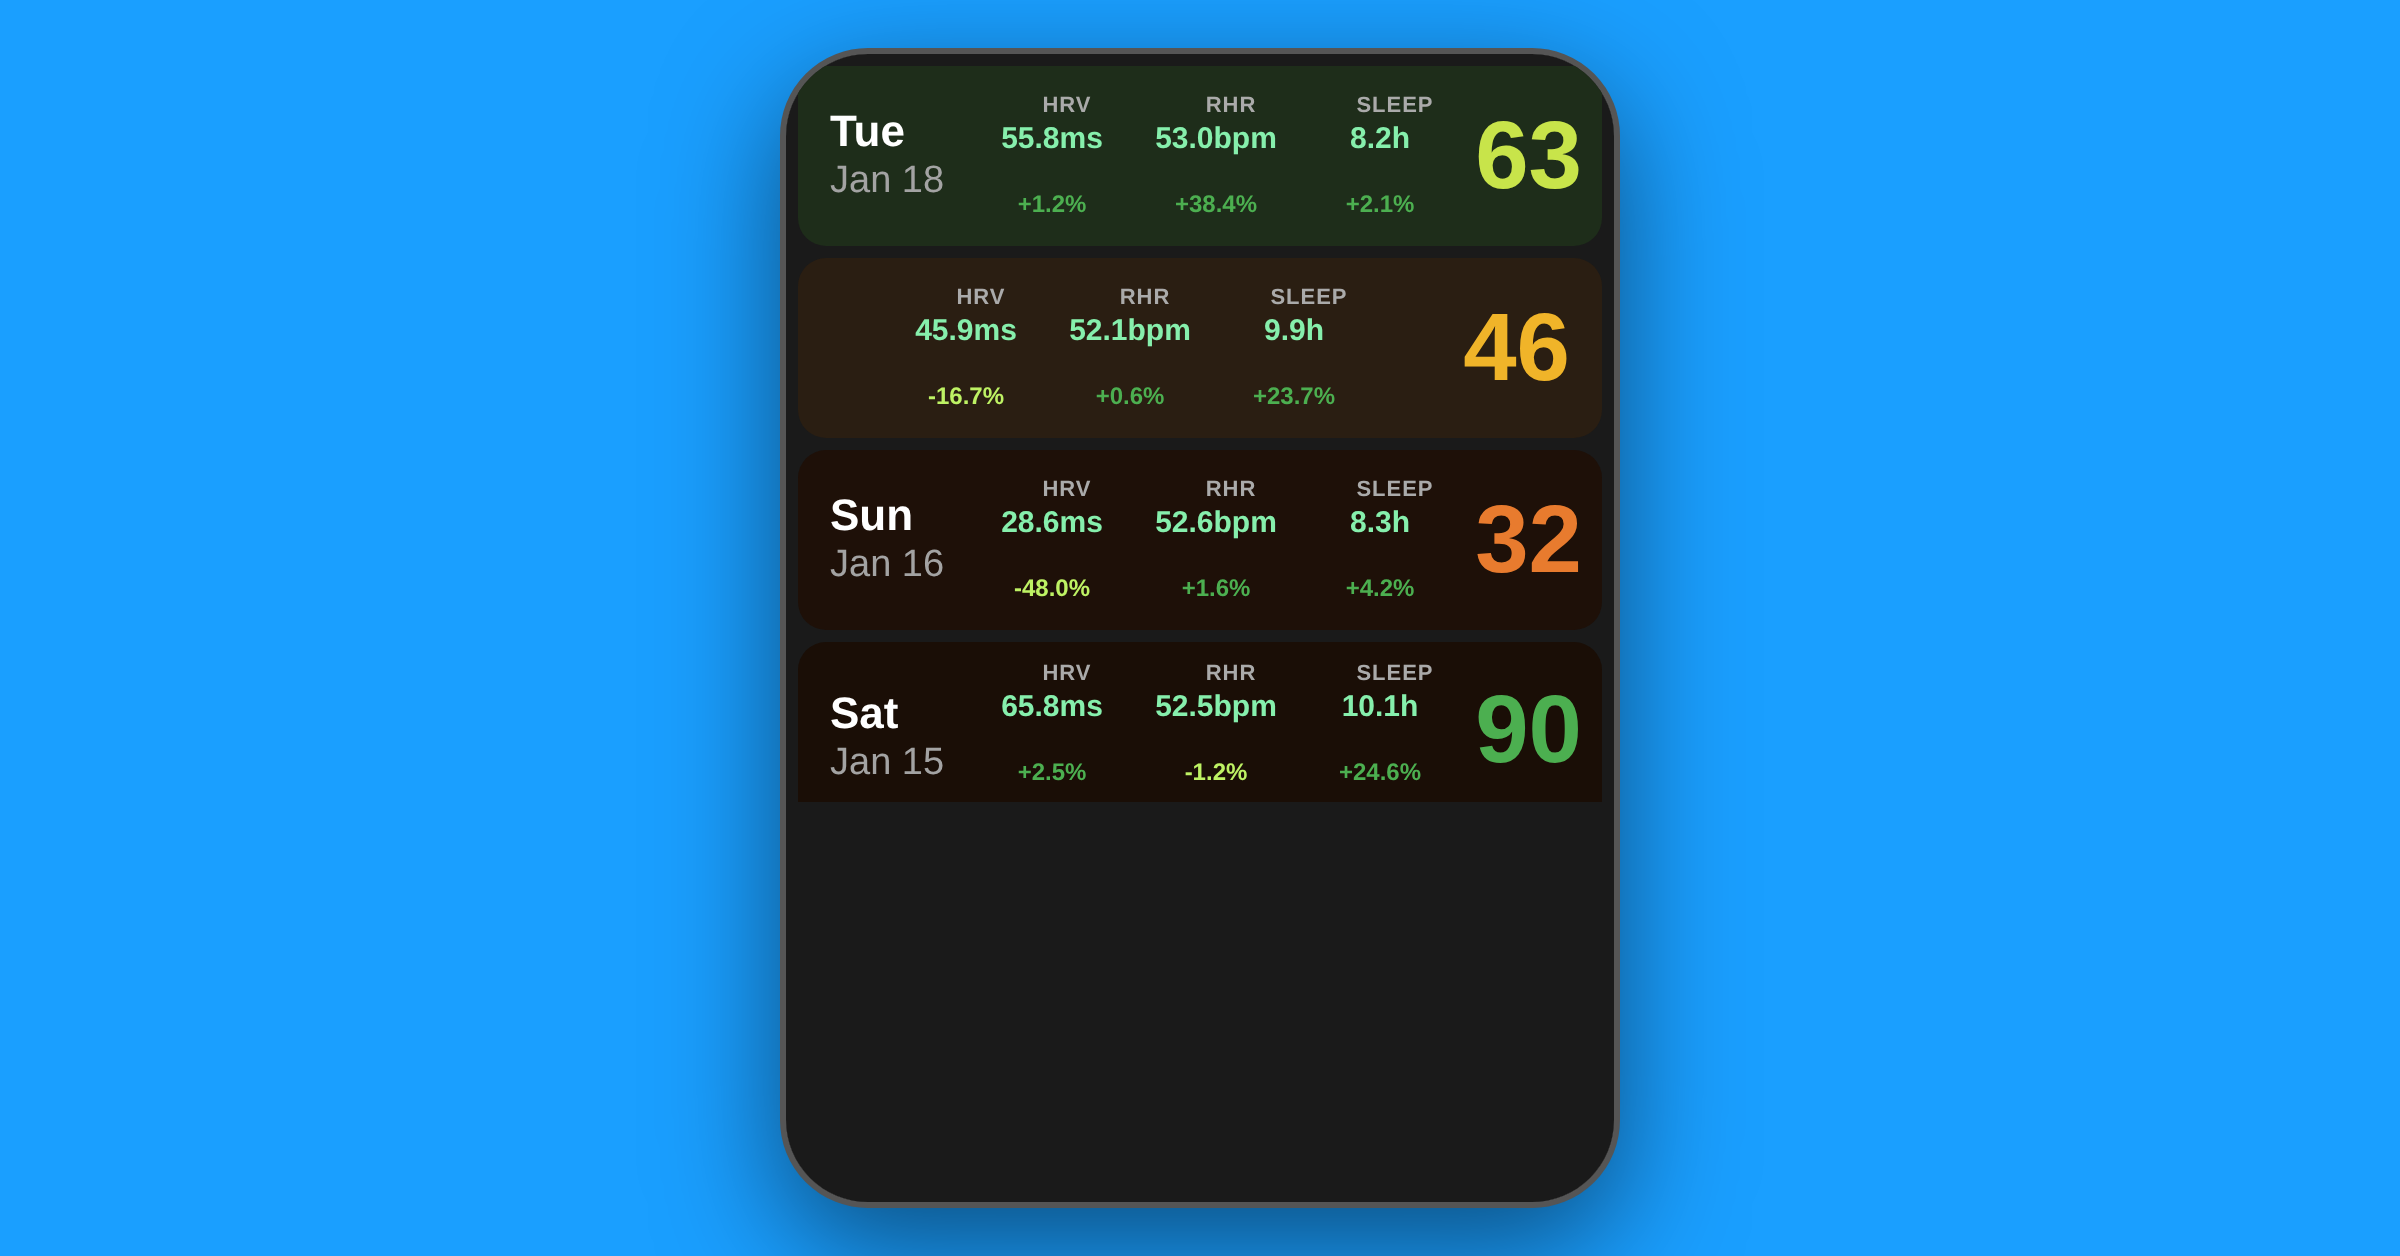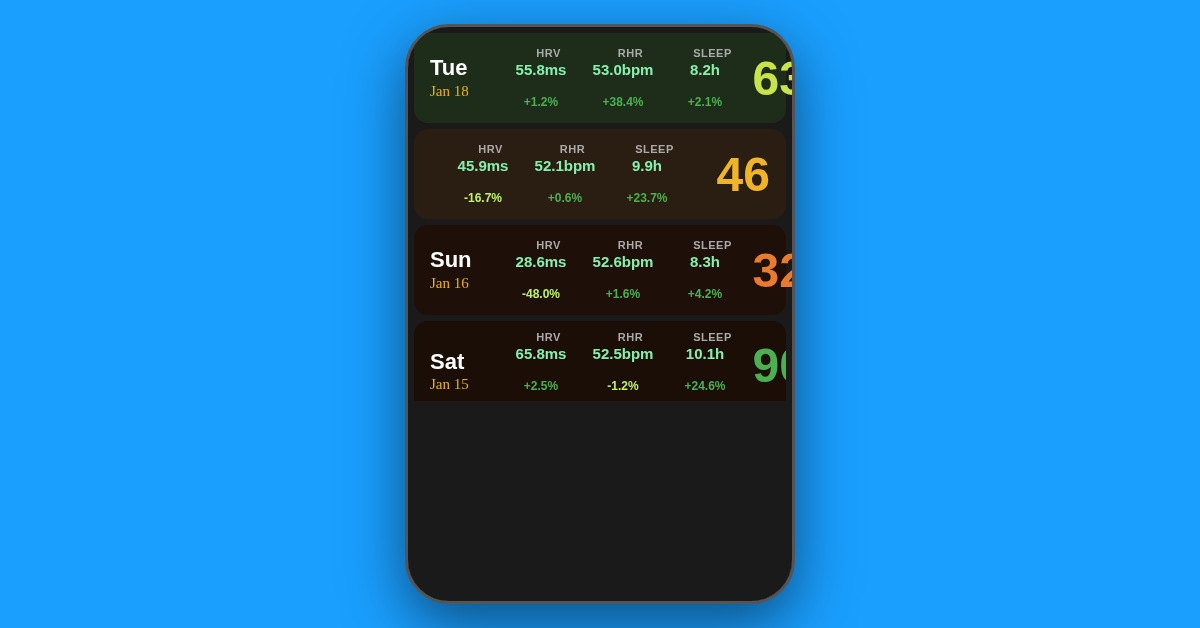--- a/index.html
+++ b/index.html
@@ -9,21 +9,21 @@
       height: 628px;
       background-color: #1a9fff;
       display: flex;
       align-items: center;
       justify-content: center;
       font-family: -apple-system, BlinkMacSystemFont, 'SF Pro Display', 'Helvetica Neue', sans-serif;
       overflow: hidden;
     }
 
     .phone-frame {
-      width: 390px;
+      width: 420px;
       height: 580px;
       background: #1c1c1c;
       border-radius: 44px;
       border: 3px solid #555;
       overflow: hidden;
       position: relative;
       box-shadow: 0 20px 60px rgba(0,0,0,0.5), inset 0 0 0 1px #888;
     }
 
     .screen {
@@ -55,24 +55,23 @@
     }
 
     .day-name {
       font-size: 22px;
       font-weight: 700;
       color: #ffffff;
       line-height: 1.1;
     }
 
     .day-date {
-      font-size: 15px;
-      color: #eab308;
+      font-size: 19px;
+      color: #a3a3a3;
       margin-top: 2px;
-      font-family: Liberation Serif, serif;
     }
 
     .metrics {
       display: flex;
       gap: 20px;
       flex: 1;
       justify-content: center;
     }
 
     .metric {

